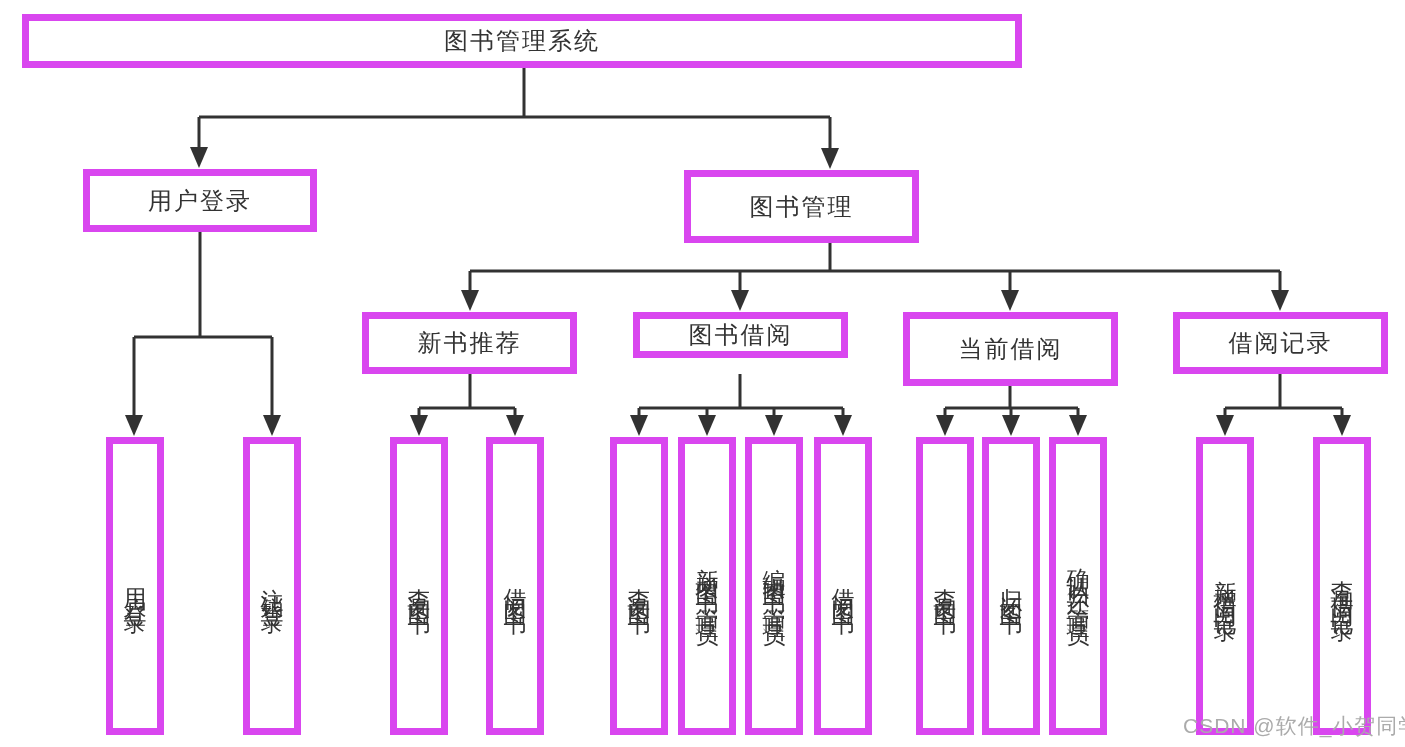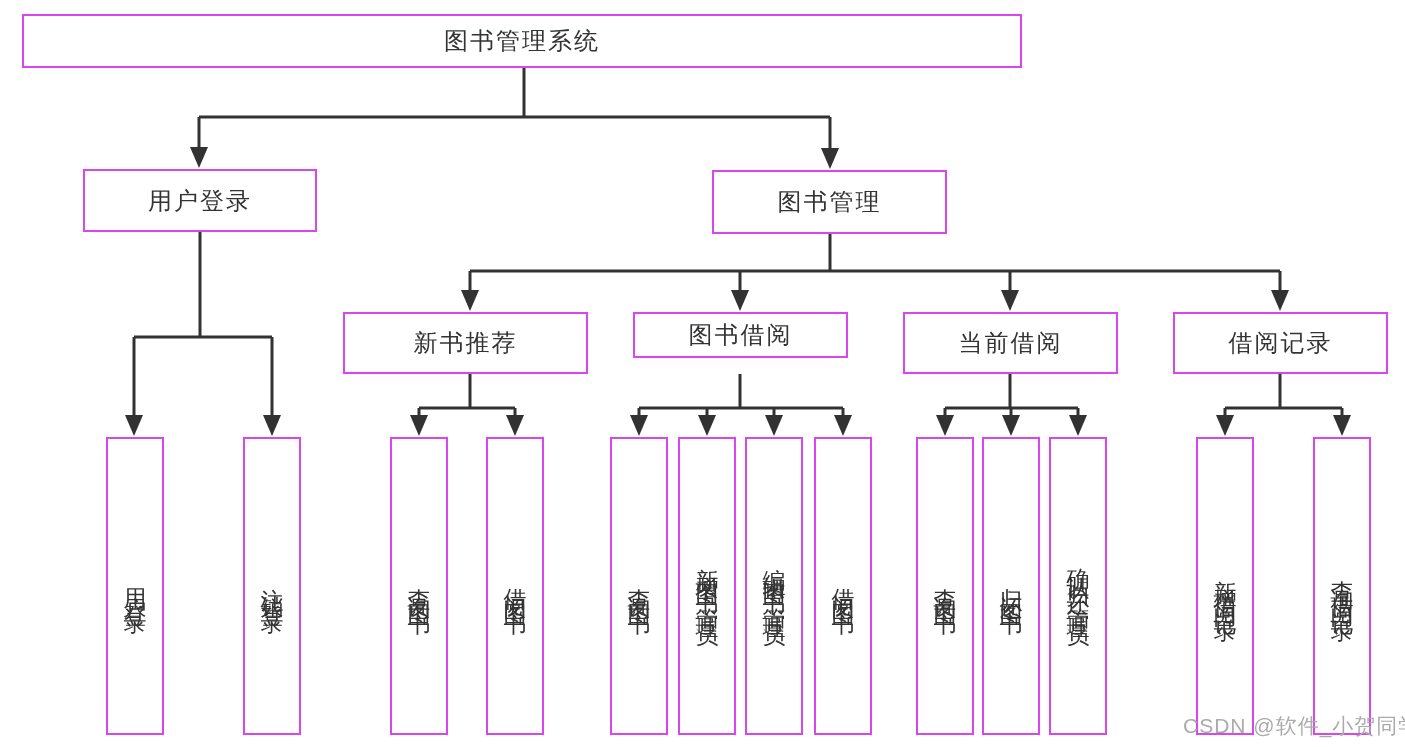--- a/index.html
+++ b/index.html
@@ -18,21 +18,21 @@
   #connectors {
     position: absolute;
     left: 0; top: 0;
     width: 1405px; height: 747px;
     z-index: 1;
   }
   .box {
     position: absolute;
     box-sizing: border-box;
     background: #ffffff;
-    border: 2px solid #d946ef;
+    border: 7px solid #d946ef;
     color: #333333;
     display: flex;
     align-items: center;
     justify-content: center;
     z-index: 2;
     text-align: center;
   }
   .box.h {               
     font-size: 24px;
     letter-spacing: 2px;
@@ -97,25 +97,25 @@
       <polygon points="1002,415 1020,415 1011,436"></polygon>
       <polygon points="1069,415 1087,415 1078,436"></polygon>
       <polygon points="1216,415 1234,415 1225,436"></polygon>
       <polygon points="1333,415 1351,415 1342,436"></polygon>
     </g>
   </svg>
 
   <div class="box h" style="left:22px; top:14px; width:1000px; height:54px">图书管理系统</div>
 
   <div class="box h" style="left:83px; top:169px; width:234px; height:63px">用户登录</div>
-  <div class="box h" style="left:712px; top:170px; width:235px; height:64px">图书管理</div>
+  <div class="box h" style="left:684px; top:170px; width:235px; height:73px">图书管理</div>
 
-  <div class="box h" style="left:343px; top:312px; width:245px; height:62px">新书推荐</div>
+  <div class="box h" style="left:362px; top:312px; width:215px; height:62px">新书推荐</div>
   <div class="box h" style="left:633px; top:312px; width:215px; height:46px">图书借阅</div>
-  <div class="box h" style="left:903px; top:312px; width:215px; height:62px">当前借阅</div>
+  <div class="box h" style="left:903px; top:312px; width:215px; height:74px">当前借阅</div>
   <div class="box h" style="left:1173px; top:312px; width:215px; height:62px">借阅记录</div>
 
   <div class="box v" style="left:106px; top:437px; width:58px; height:298px">用户登录</div>
   <div class="box v" style="left:243px; top:437px; width:58px; height:298px">注销登录</div>
 
   <div class="box v" style="left:390px; top:437px; width:58px; height:298px">查询图书</div>
   <div class="box v" style="left:486px; top:437px; width:58px; height:298px">借阅图书</div>
 
   <div class="box v" style="left:610px; top:437px; width:58px; height:298px">查询图书</div>
   <div class="box v" style="left:678px; top:437px; width:58px; height:298px">新增图书（管理员）</div>

